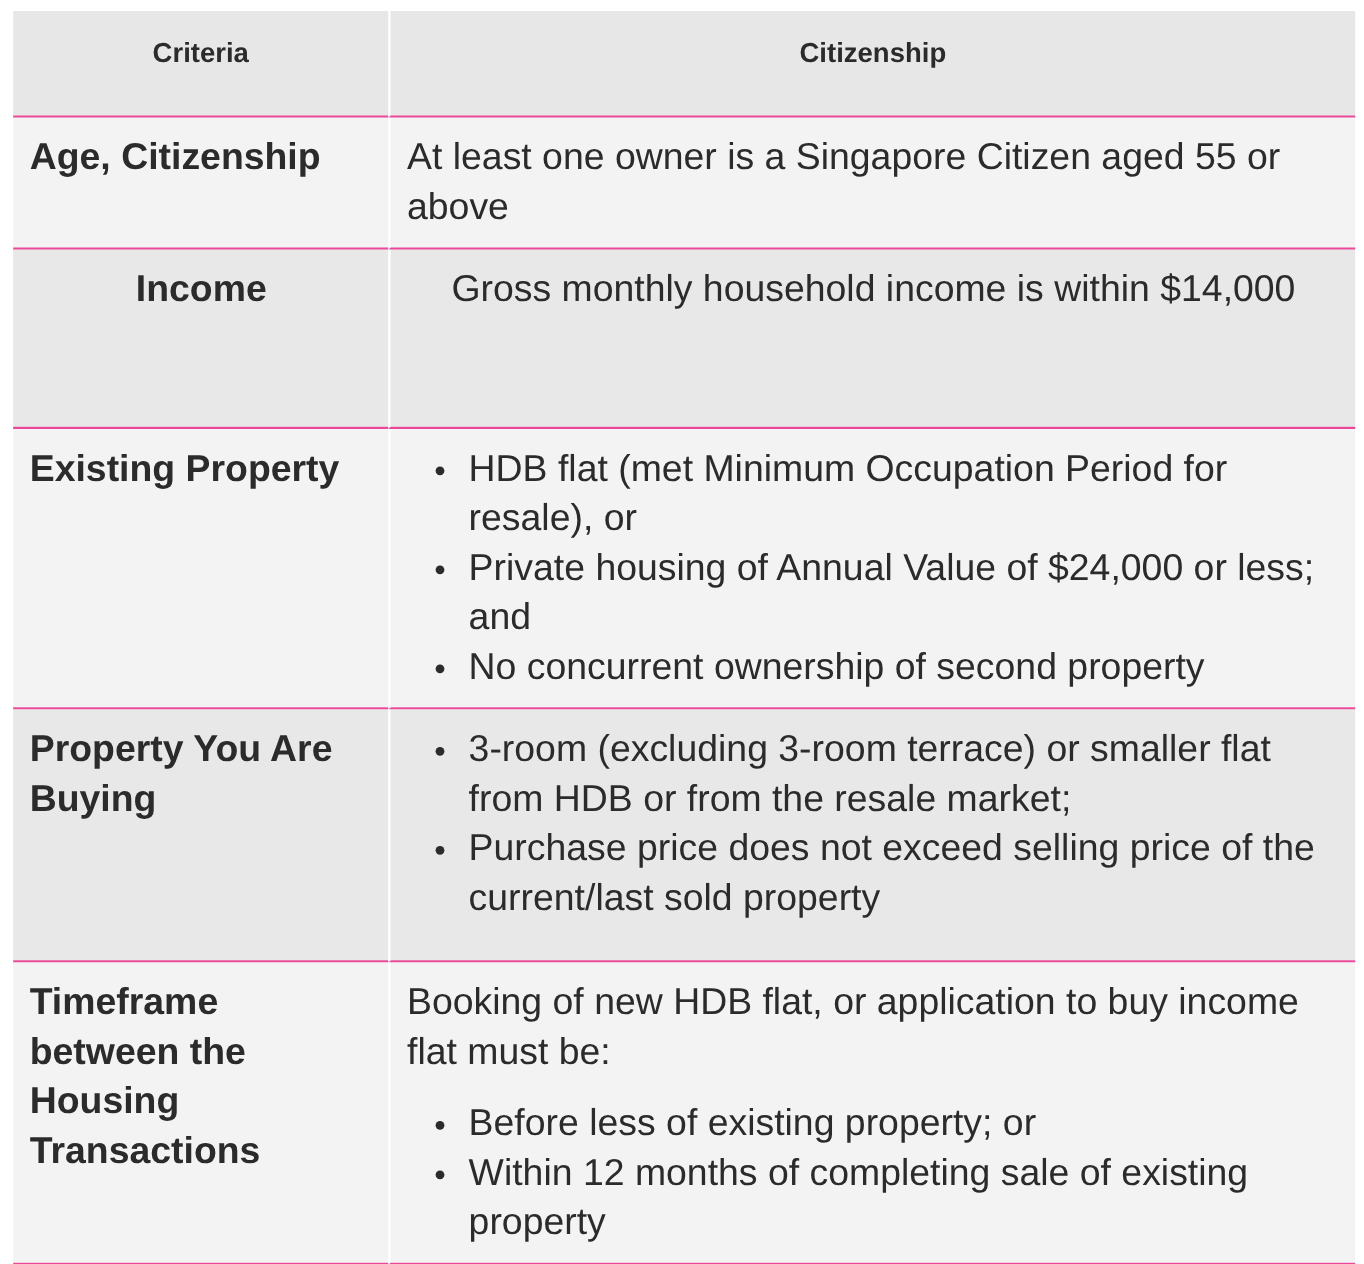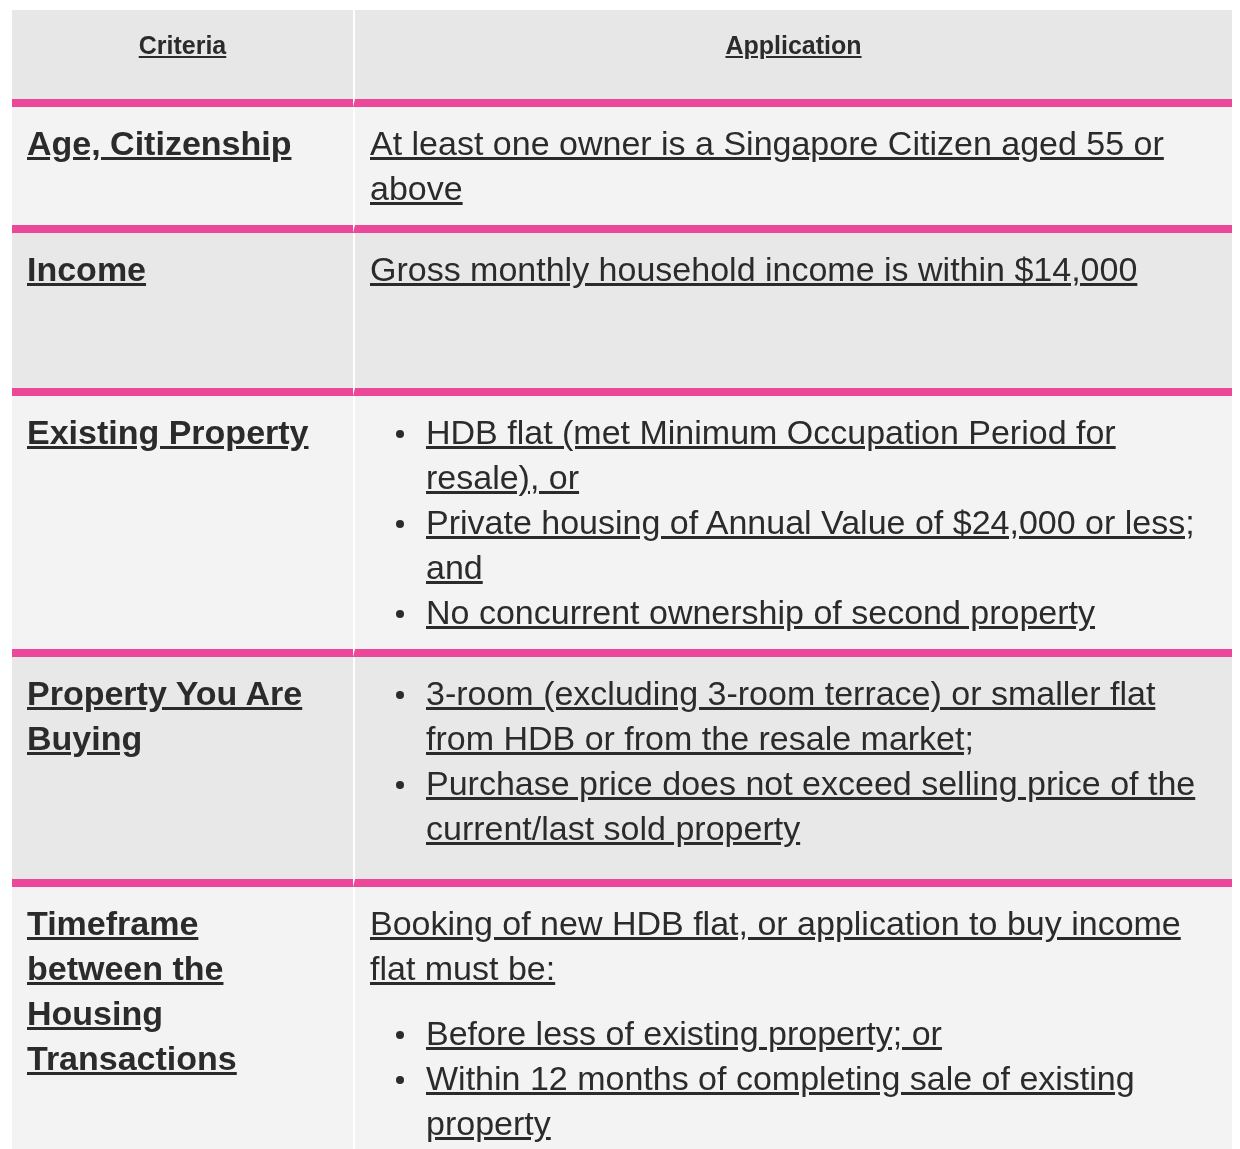--- a/index.html
+++ b/index.html
@@ -17,22 +17,21 @@
     table {
       width: 100%;
       border-collapse: separate;
       border-spacing: 0;
       table-layout: fixed;
     }
     col.c1 { width: 341px; }
     col.c2 { width: 879px; }
     th, td {
       vertical-align: top;
-      border-bottom: 8px solid #ec4899;
-      text-decoration: underline;
+      border-bottom: 2px solid #ec4899;
     }
     th + th, td + td { border-left: 2px solid #ffffff; }
     thead th {
       background: #e7e7e7;
       height: 97px;
       font-weight: bold;
       font-size: 25px;
       text-align: center;
       vertical-align: middle;
       padding-bottom: 18px;
@@ -60,39 +59,39 @@
       position: absolute;
       left: 26px;
       top: 20px;
       width: 8px;
       height: 8px;
       border-radius: 50%;
       background: #2b2b2b;
     }
     .lead { margin-bottom: 20px; }
     tr.r1 td { height: 98px; }
-    tr.r2 td { height: 163px; }
+    tr.r2 td { height: 163px; text-align: center; }
     tr.r3 td { height: 188px; }
     tr.r4 td { height: 230px; margin-top: 32px; }
     tr.r5 td { height: 210px; }
     tr.r6 td { height: 143px; }
   </style>
 </head>
 <body>
 
 <div class="table-wrap">
   <table>
     <colgroup>
         <col class="c1">
         <col class="c2">
       </colgroup>
     <thead>
       <tr>
         <th>Criteria</th>
-        <th>Application</th>
+        <th>Citizenship</th>
       </tr>
     </thead>
     <tbody>
       <tr class="r1">
         <td class="crit">Age, Citizenship</td>
         <td class="elig">At least one owner is a Singapore Citizen aged 55 or above</td>
       </tr>
       <tr class="r2">
         <td class="crit">Income</td>
         <td class="elig">Gross monthly household income is within $14,000</td>

